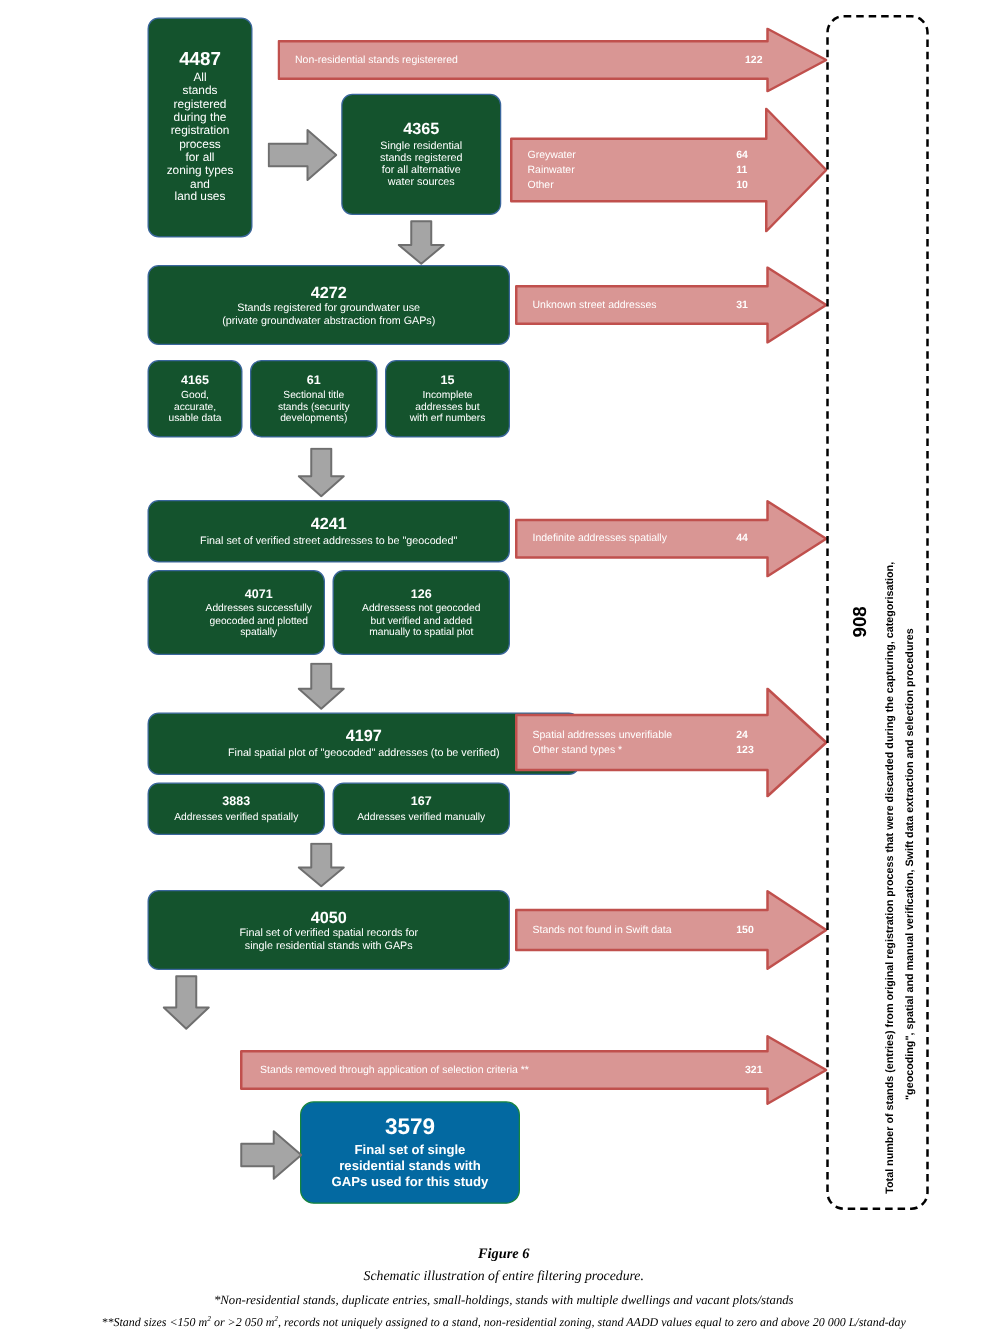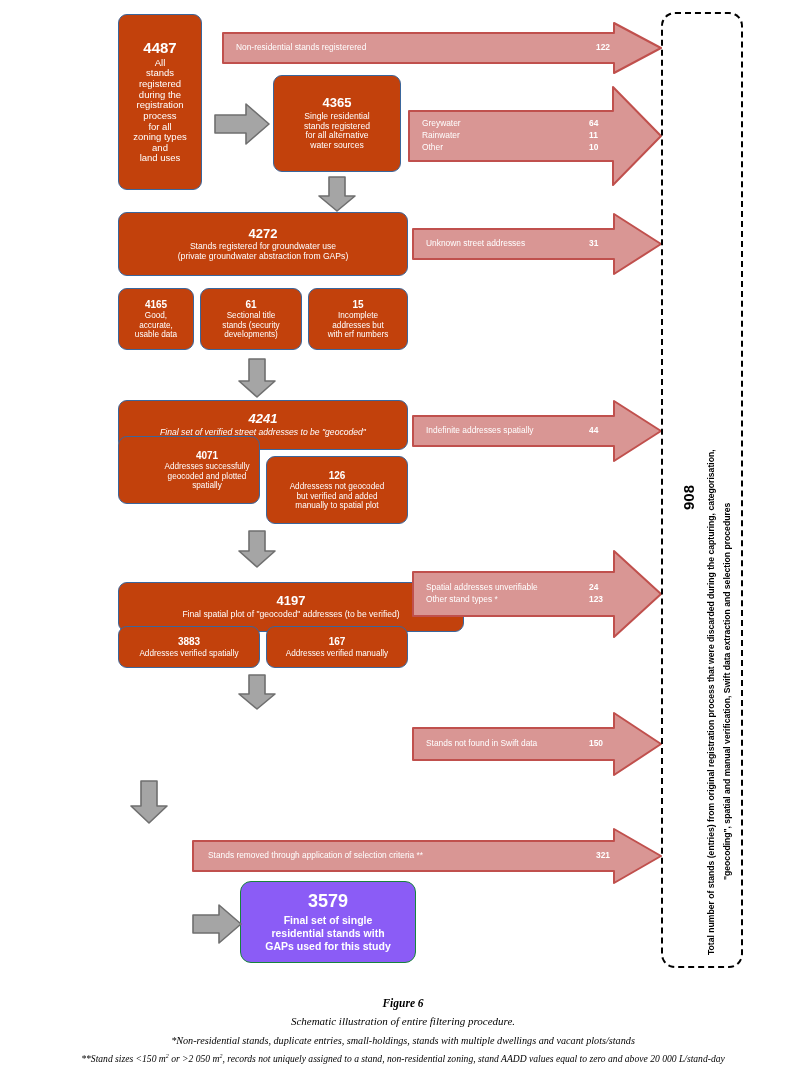--- a/index.html
+++ b/index.html
@@ -7,31 +7,31 @@
     width:806px;height:1074px;position:relative;overflow:hidden;
     font-family:"Liberation Sans", sans-serif;
     color:#000;
     -webkit-font-smoothing:antialiased;
   }
   #stage{position:absolute;left:0;top:0;width:806px;height:1074px;}
 
   
   .box{
     position:absolute;box-sizing:border-box;
-    background:#c2410c;
+    background:#14532d;
     border:1px solid #3a669c;
     border-radius:9px;
     color:#ffffff;
     display:flex;flex-direction:column;
     align-items:center;justify-content:center;
     text-align:center;
     padding:2px 4px;
     line-height:1.12;
   }
-  .box.green{background:#8b5cf6;border-color:#17853c;border-radius:11px;}
+  .box.green{background:#0369a1;border-color:#17853c;border-radius:11px;}
   .box .num{font-weight:bold;display:block;}
   .box .cap{display:block;}
 
   
   .f-big   .num{font-size:15px;margin-bottom:1px;}
   .f-big   .cap{font-size:9.5px;}
   .f-mid   .num{font-size:13px;margin-bottom:1px;}
   .f-mid   .cap{font-size:8.6px;}
   .f-small .num{font-size:10px;margin-bottom:1px;}
   .f-small .cap{font-size:8.2px;}
@@ -140,54 +140,59 @@
 developments)</span>
   </div>
 
   <div class="box f-small" style="left:308px;top:288px;width:100px;height:62px;">
     <span class="num">15</span>
     <span class="cap" style="white-space:pre-line;">Incomplete
 addresses but
 with erf numbers</span>
   </div>
 
-  <div class="box f-mid" style="left:118px;top:400px;width:290px;height:50px;font-style:italic;">
+  <div class="box f-mid" style="left:118px;top:400px;width:290px;height:50px;">
     <span class="num">4241</span>
     <span class="cap" style="white-space:pre-line;">Final set of verified street addresses to be "geocoded"</span>
   </div>
 
-  <div class="box f-small" style="left:118px;top:436px;width:142px;height:68px;padding-left:40px;">
+  <div class="box f-small" style="left:118px;top:456px;width:142px;height:68px;padding-left:40px;">
     <span class="num">4071</span>
     <span class="cap" style="white-space:pre-line;">Addresses successfully
 geocoded and plotted
 spatially</span>
   </div>
 
   <div class="box f-small" style="left:266px;top:456px;width:142px;height:68px;">
     <span class="num">126</span>
     <span class="cap" style="white-space:pre-line;">Addressess not geocoded
 but verified and added
 manually to spatial plot</span>
   </div>
 
-  <div class="box f-mid" style="left:118px;top:582px;width:346px;height:50px;">
+  <div class="box f-mid" style="left:118px;top:570px;width:346px;height:50px;">
     <span class="num">4197</span>
     <span class="cap" style="white-space:pre-line;">Final spatial plot of "geocoded" addresses (to be verified)</span>
   </div>
 
   <div class="box f-small" style="left:118px;top:626px;width:142px;height:42px;">
     <span class="num">3883</span>
     <span class="cap" style="white-space:pre-line;">Addresses verified spatially</span>
   </div>
 
   <div class="box f-small" style="left:266px;top:626px;width:142px;height:42px;">
     <span class="num">167</span>
     <span class="cap" style="white-space:pre-line;">Addresses verified manually</span>
   </div>
 
+  <div class="box f-mid" style="left:118px;top:712px;width:290px;height:64px;">
+    <span class="num">4050</span>
+    <span class="cap" style="white-space:pre-line;">Final set of verified spatial records for
+single residential stands with GAPs</span>
+  </div>
 
 
   <div class="box green f-green" style="left:240px;top:881px;width:176px;height:82px;">
     <span class="num">3579</span>
     <span class="cap" style="white-space:pre-line;">Final set of single
 residential stands with
 GAPs used for this study</span>
   </div>
 
   <div class="rarrow" style="left:222px;top:22px;width:440px;height:52px;">

